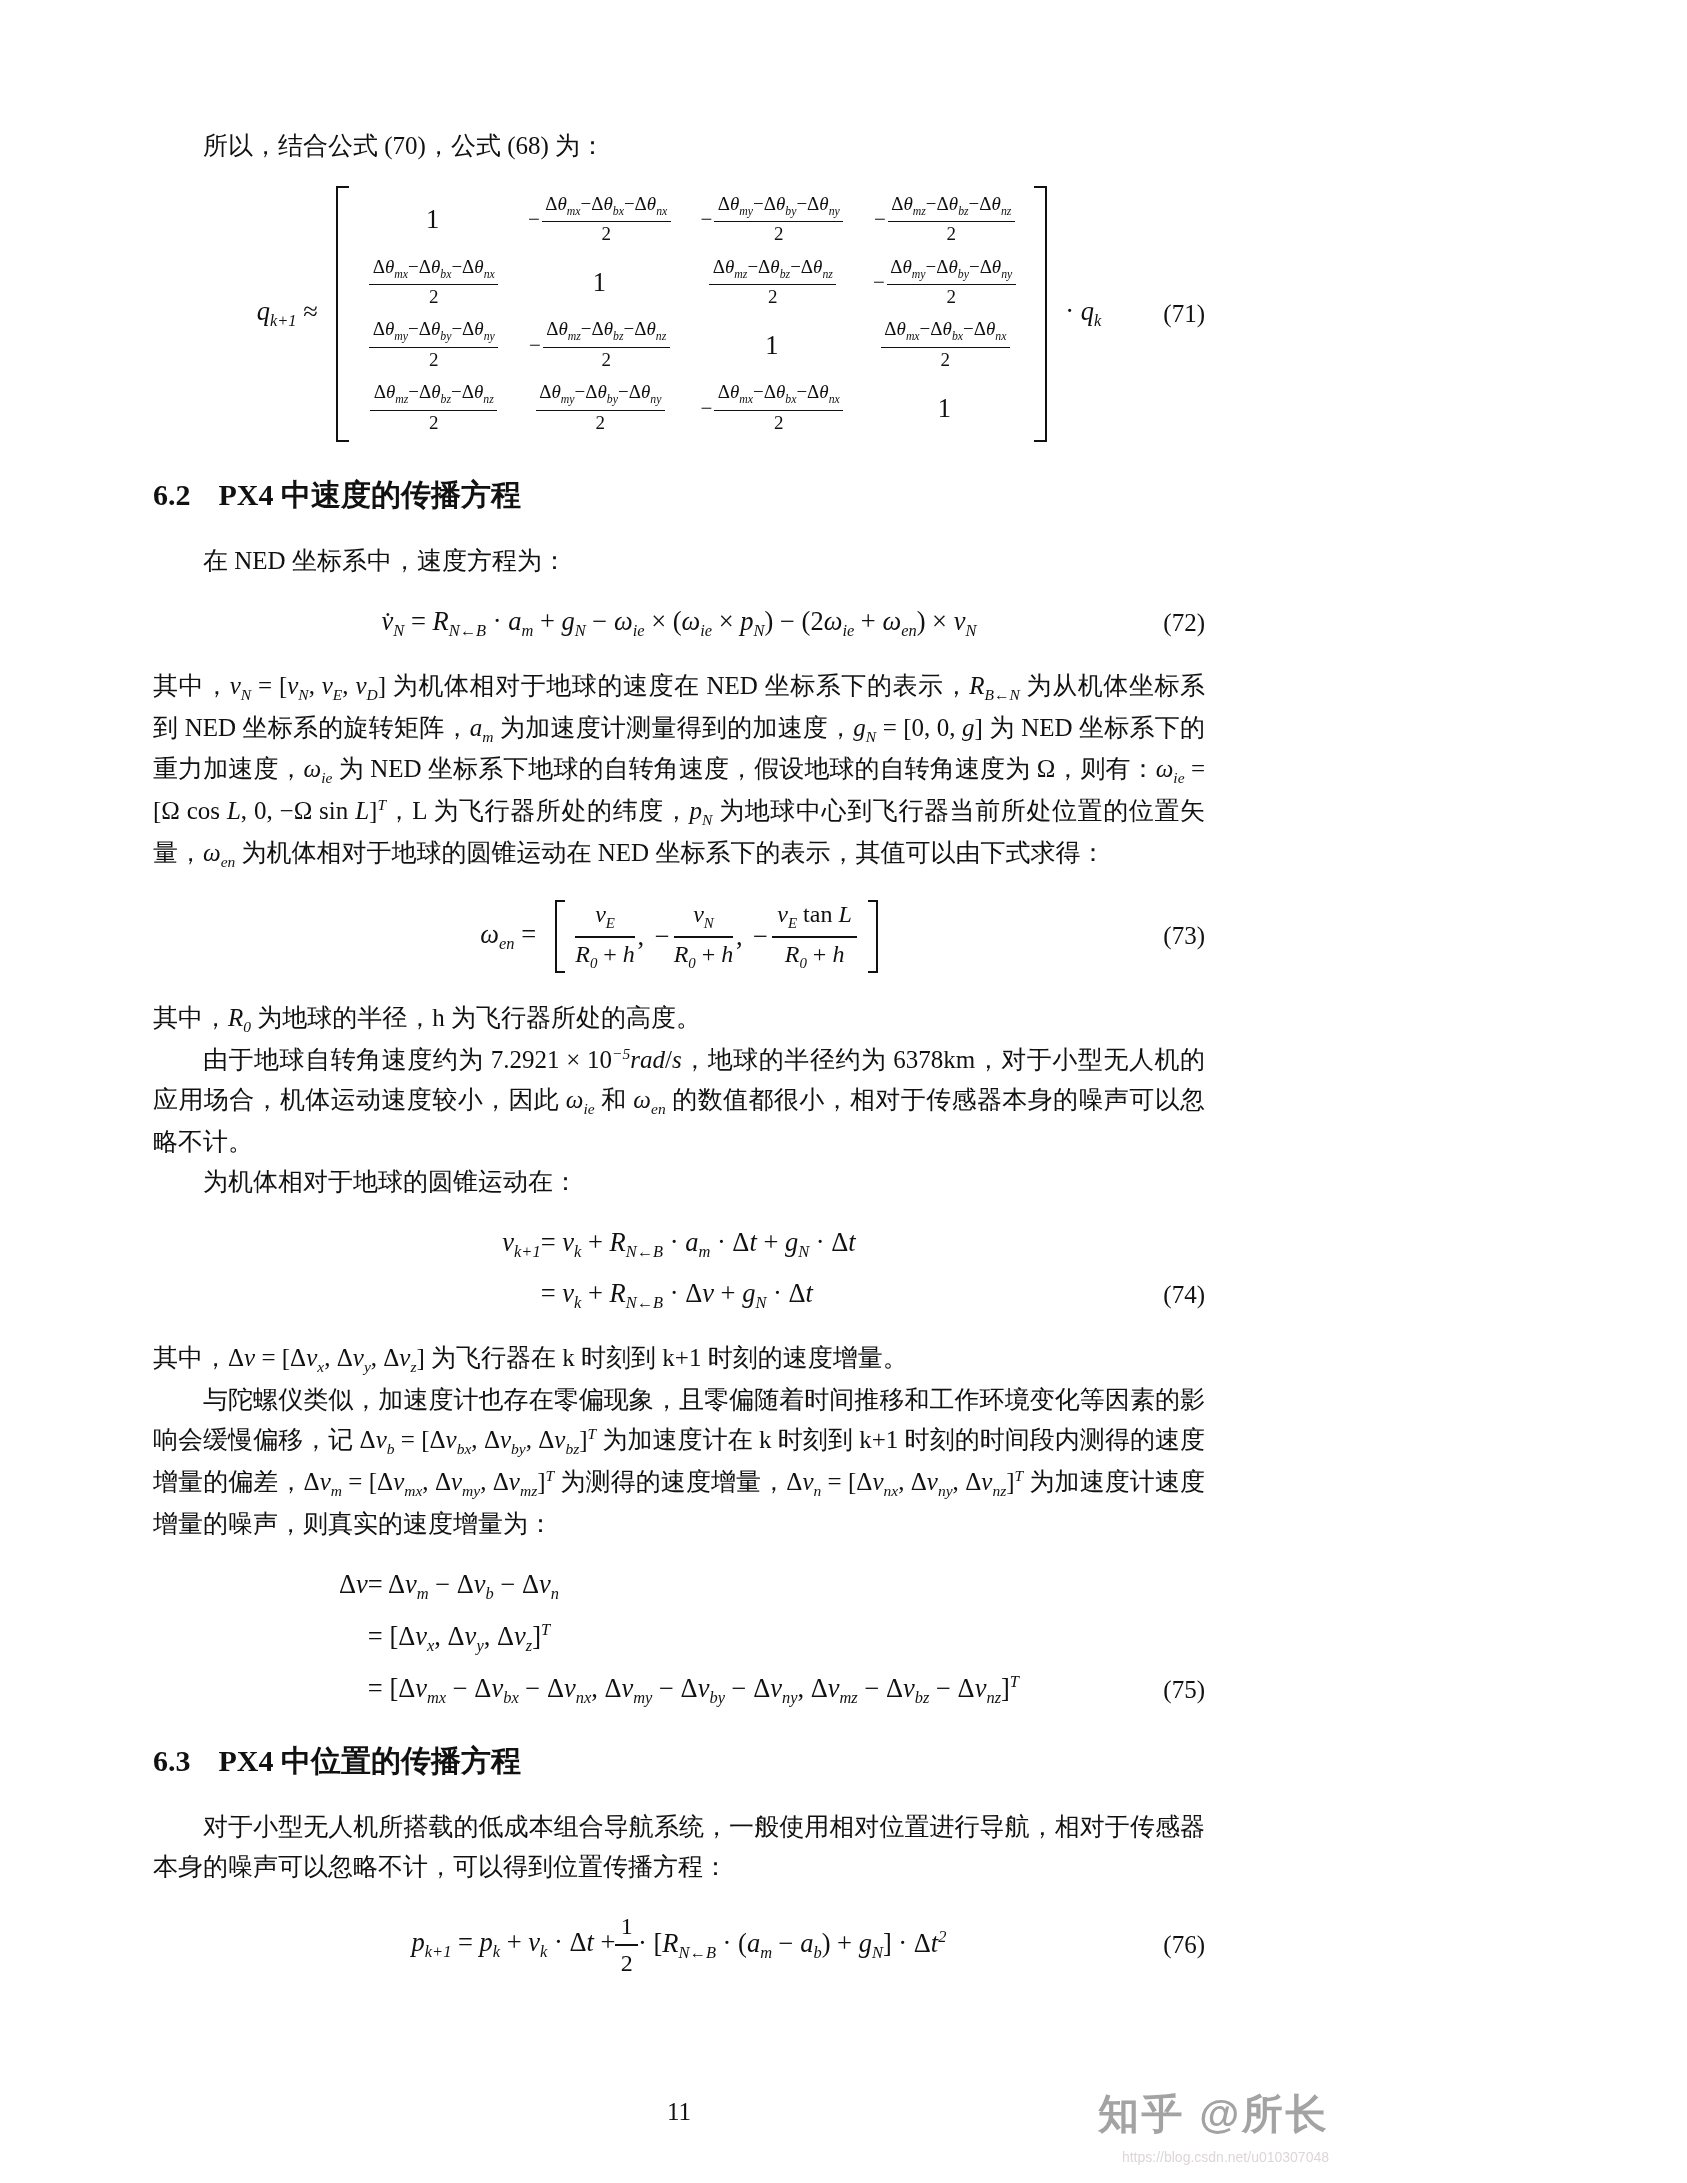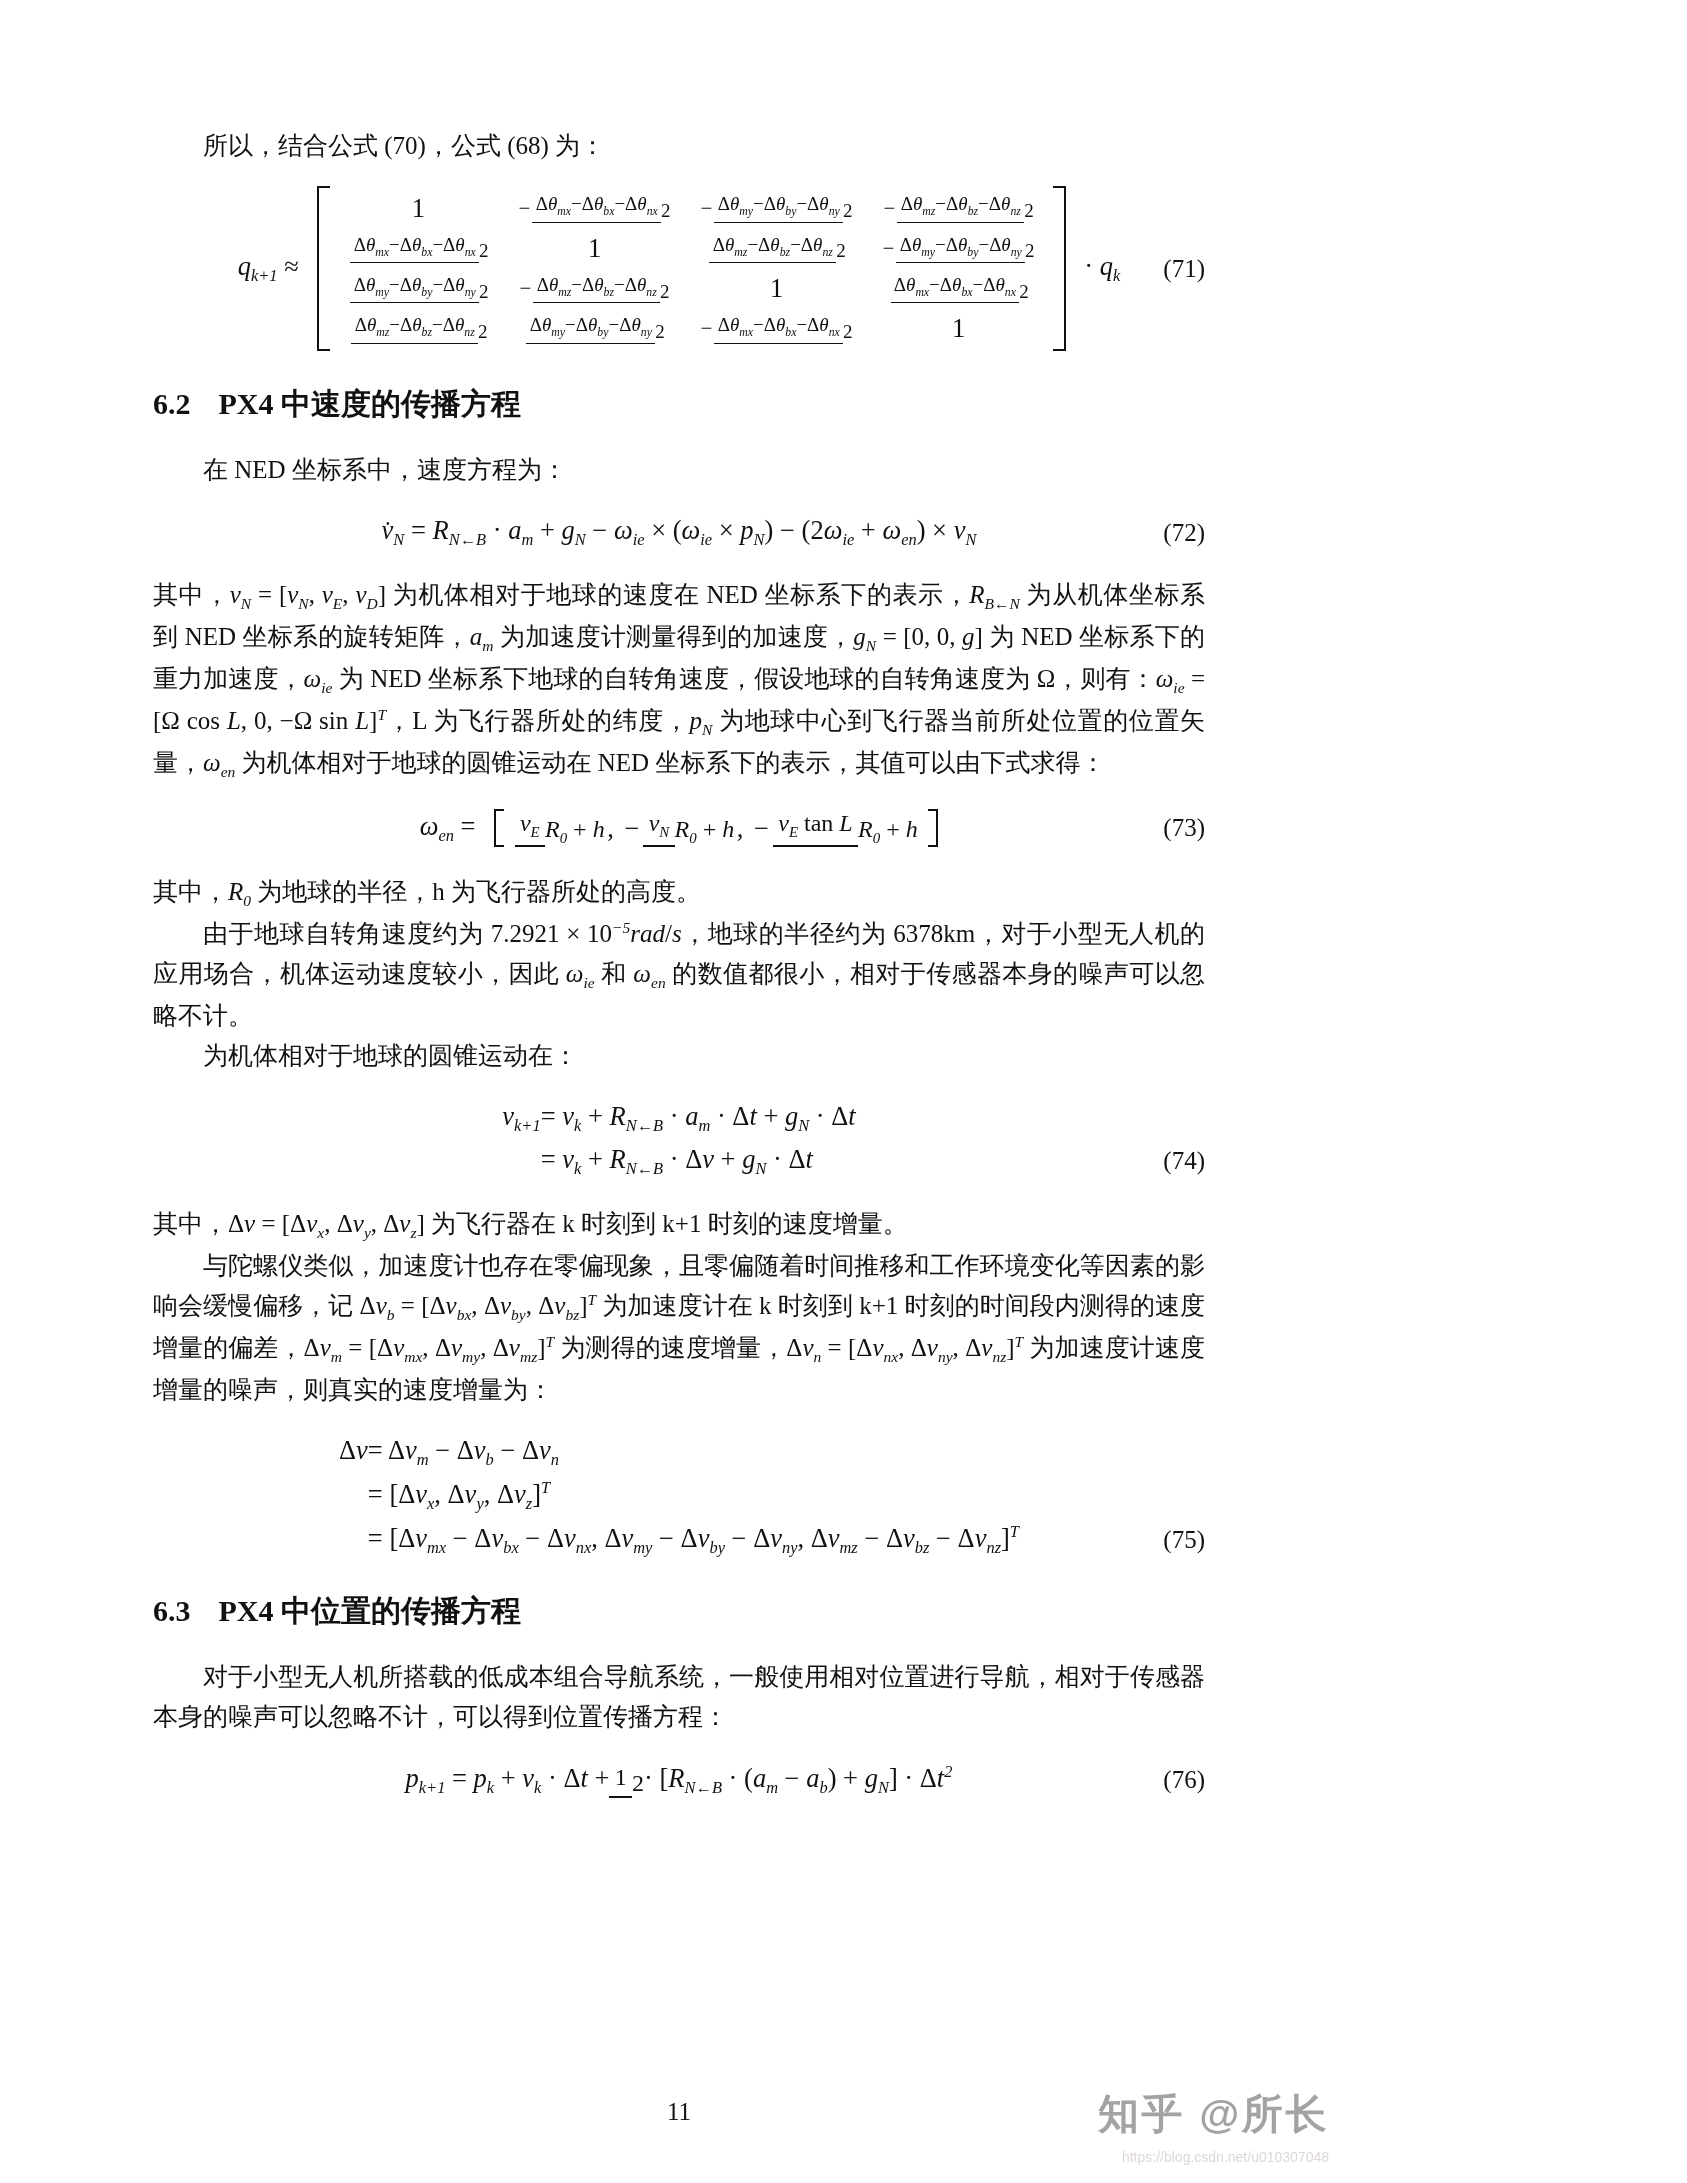--- a/index.html
+++ b/index.html
@@ -11,42 +11,42 @@
   .section{font-size:30px;font-weight:700;margin:33px 0 25px 0;}
   .section .sec-no{margin-right:28px;}
   i{font-style:italic;}
   sub{font-size:0.62em;font-style:italic;}
   sup{font-size:0.62em;font-style:italic;}
   .equation{position:relative;display:flex;justify-content:center;align-items:center;margin:25px 0;}
   .math{font-size:26.5px;font-style:normal;white-space:nowrap;}
   .eqnum{position:absolute;right:0;top:50%;transform:translateY(-50%);font-size:25px;}
   .eqnum.bottom{top:auto;bottom:4px;transform:none;}
   
-  .frac{display:inline-flex;flex-direction:row;text-align:center;vertical-align:middle;align-items:flex-end;}
+  .frac{display:inline-flex;flex-direction:column;text-align:center;vertical-align:middle;}
   .frac .num{display:block;padding:0 5.3px 3.3px 5.3px;border-bottom:2px solid #111;font-size:24px;line-height:1.2;}
   .frac .den{display:block;padding-top:2.6px;font-size:24px;line-height:1.2;}
   
   .eqbody{display:flex;align-items:center;}
   .bigbracket{width:10.6px;align-self:stretch;}
   .bigbracket.left{border-left:2.6px solid #111;border-top:2.6px solid #111;border-bottom:2.6px solid #111;margin-right:16px;}
   .bigbracket.right{border-right:2.6px solid #111;border-top:2.6px solid #111;border-bottom:2.6px solid #111;margin-left:16px;}
   .smbracket{width:8px;align-self:stretch;}
   .smbracket.left{border-left:2px solid #111;border-top:2px solid #111;border-bottom:2px solid #111;margin-right:10.6px;}
   .smbracket.right{border-right:2px solid #111;border-top:2px solid #111;border-bottom:2px solid #111;margin-left:10.6px;}
   .matrix{display:grid;grid-template-columns:repeat(4,auto);column-gap:30px;row-gap:9.3px;
           align-items:center;justify-items:center;padding:6.6px 2.6px;}
   .mcell{display:flex;align-items:center;font-size:20px;}
   .mcell.one{font-size:26.5px;}
   .msign{font-size:21px;margin-right:2px;}
   .mfrac .num{font-size:19px;padding:0 3.3px 2.6px 3.3px;border-bottom:1.7px solid #111;}
   .mfrac .den{font-size:19px;padding-top:1.3px;}
   .lhs{margin-right:18.5px;}
   .tail{margin-left:18.5px;}
   
-  .align{display:grid;grid-template-columns:max-content max-content;row-gap:8px;align-items:baseline;}
+  .align{display:grid;grid-template-columns:max-content max-content;row-gap:16px;align-items:baseline;}
   .align .al{text-align:right;}
   .align .ar{text-align:left;}
   .comma{align-self:center;margin:0 6.6px 0 2.6px;}
   .minus{align-self:center;margin:0 4px;}
   
   .pagenum{position:absolute;left:0;right:0;bottom:57px;text-align:center;font-size:25px;}
   .watermark{position:absolute;right:29px;bottom:41px;font-family:"Liberation Sans","DejaVu Sans",sans-serif;
              font-size:41px;font-weight:700;color:#a3a3a3;letter-spacing:2.6px;}
   .watermark-url{position:absolute;right:29px;bottom:18.5px;font-family:"Liberation Sans","DejaVu Sans",sans-serif;
              font-size:14px;color:#ddd6d6;}

